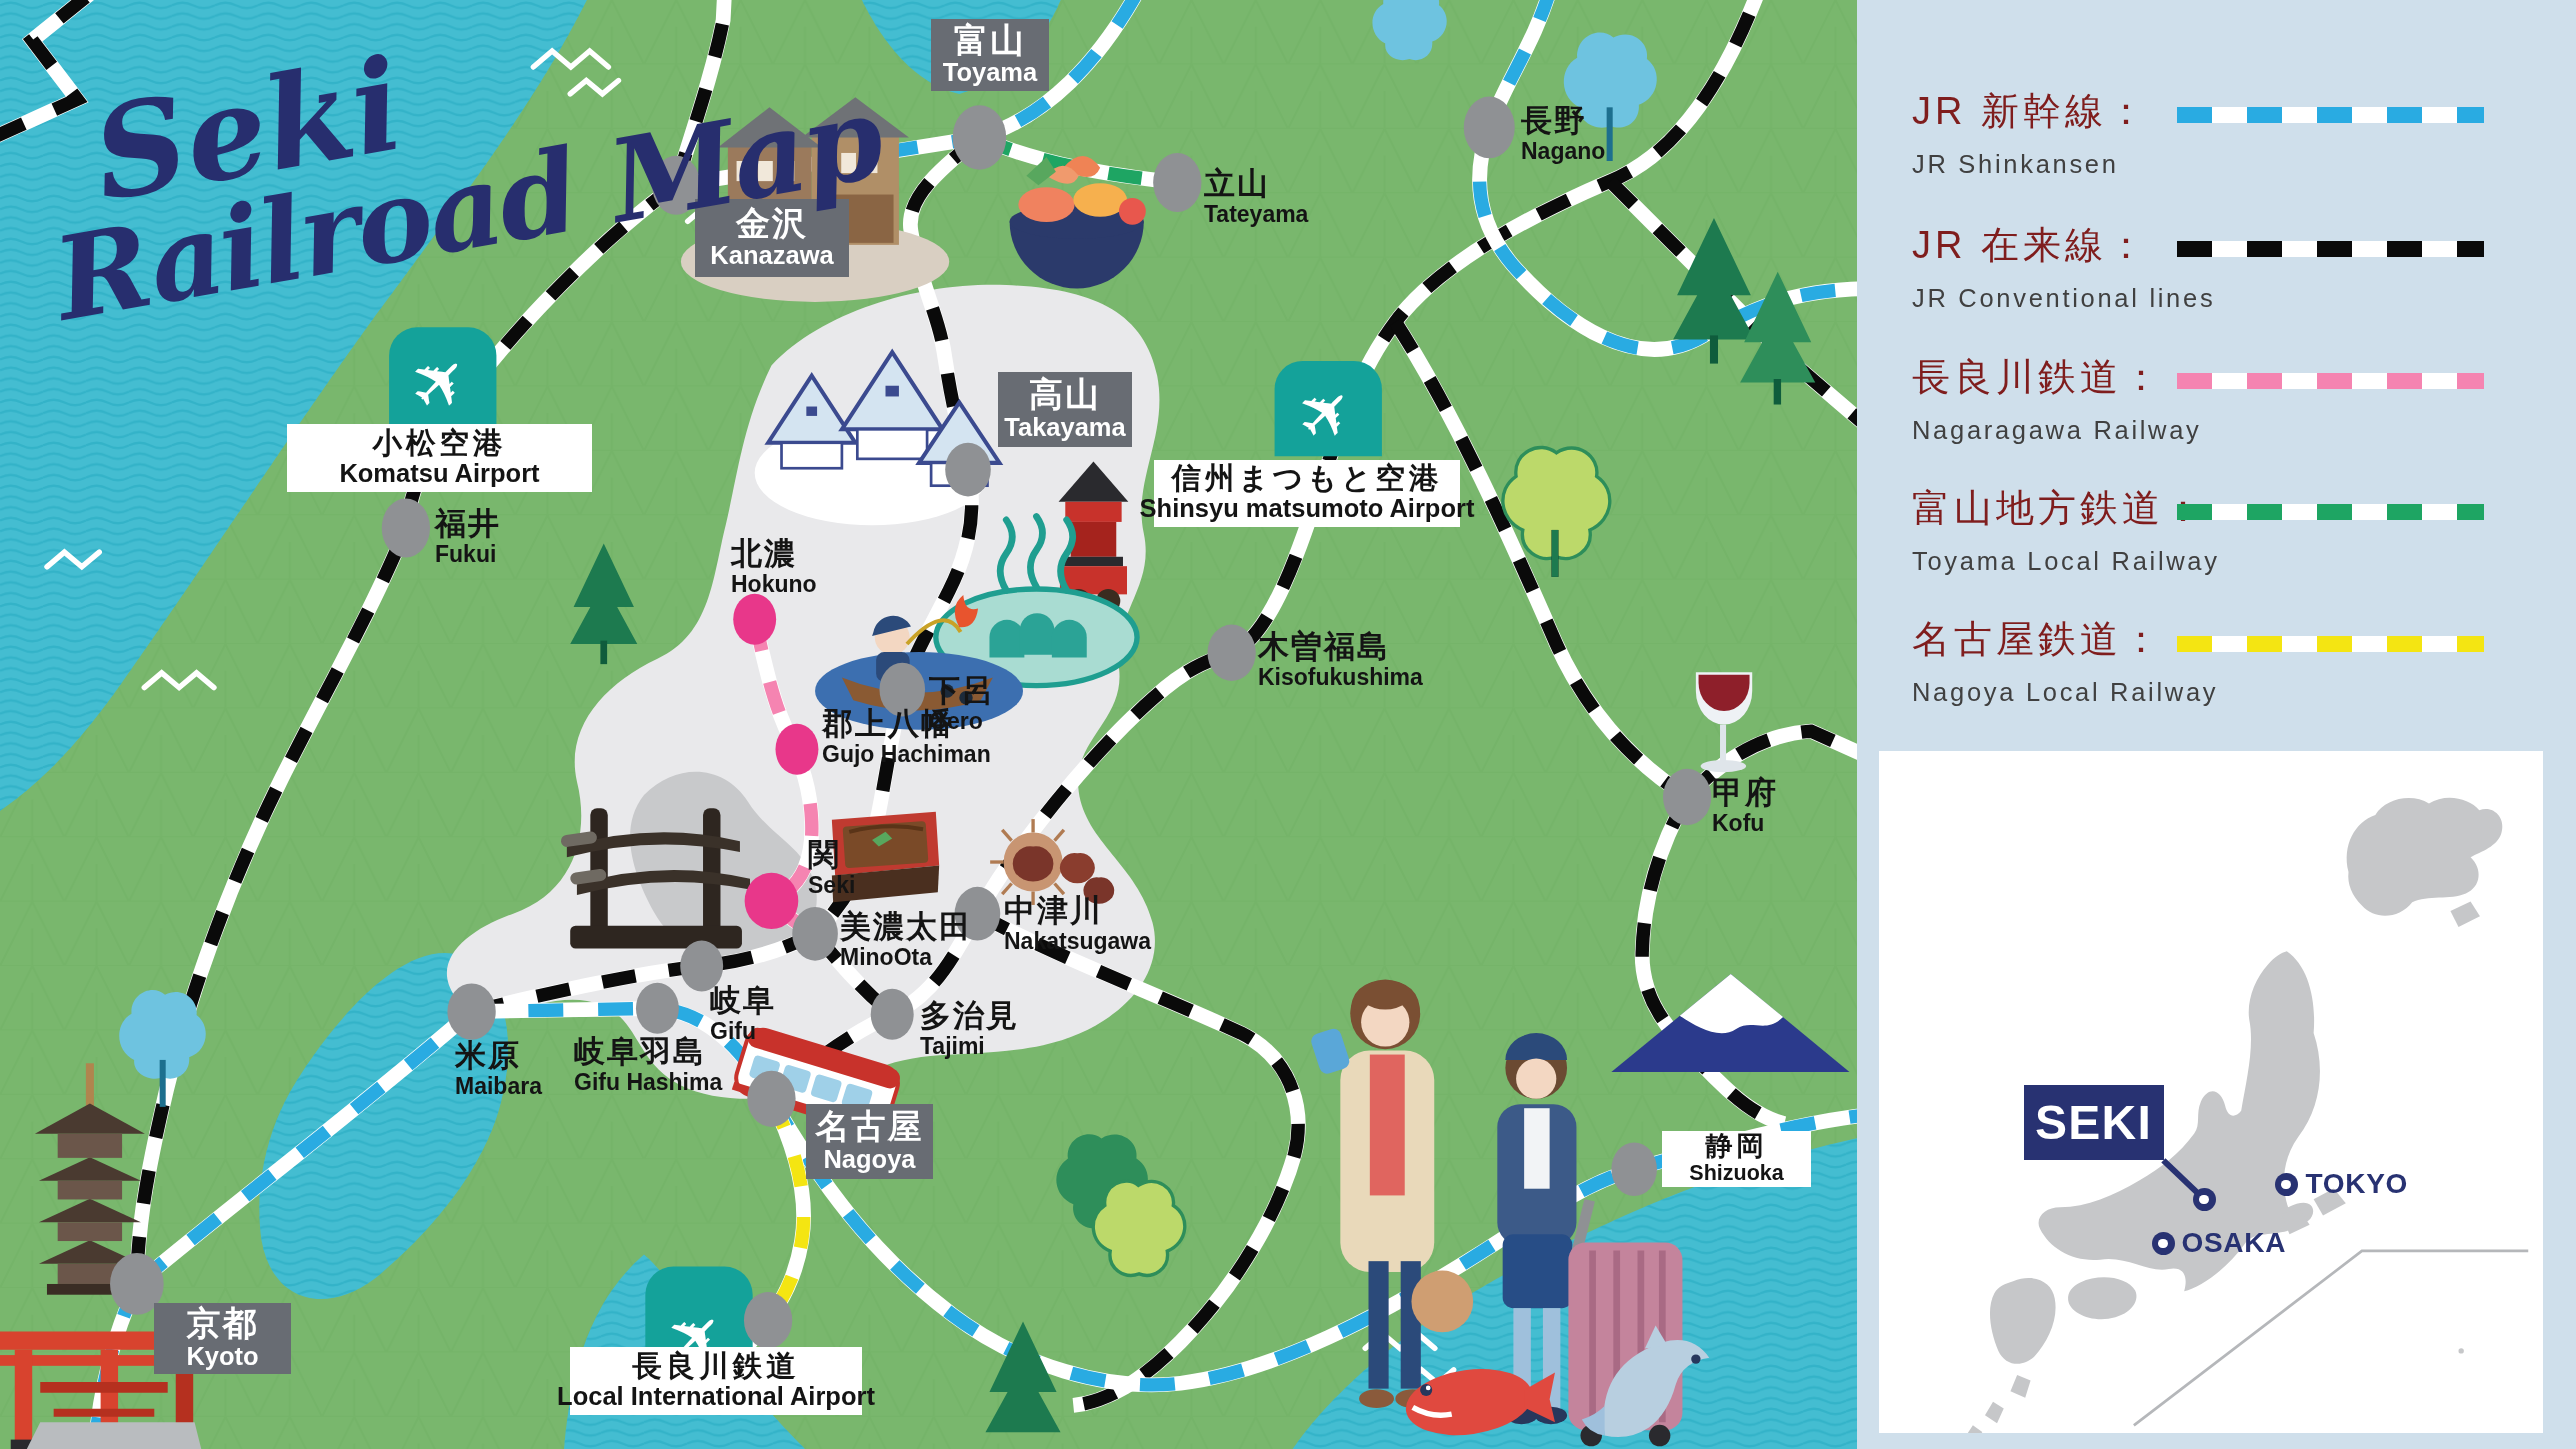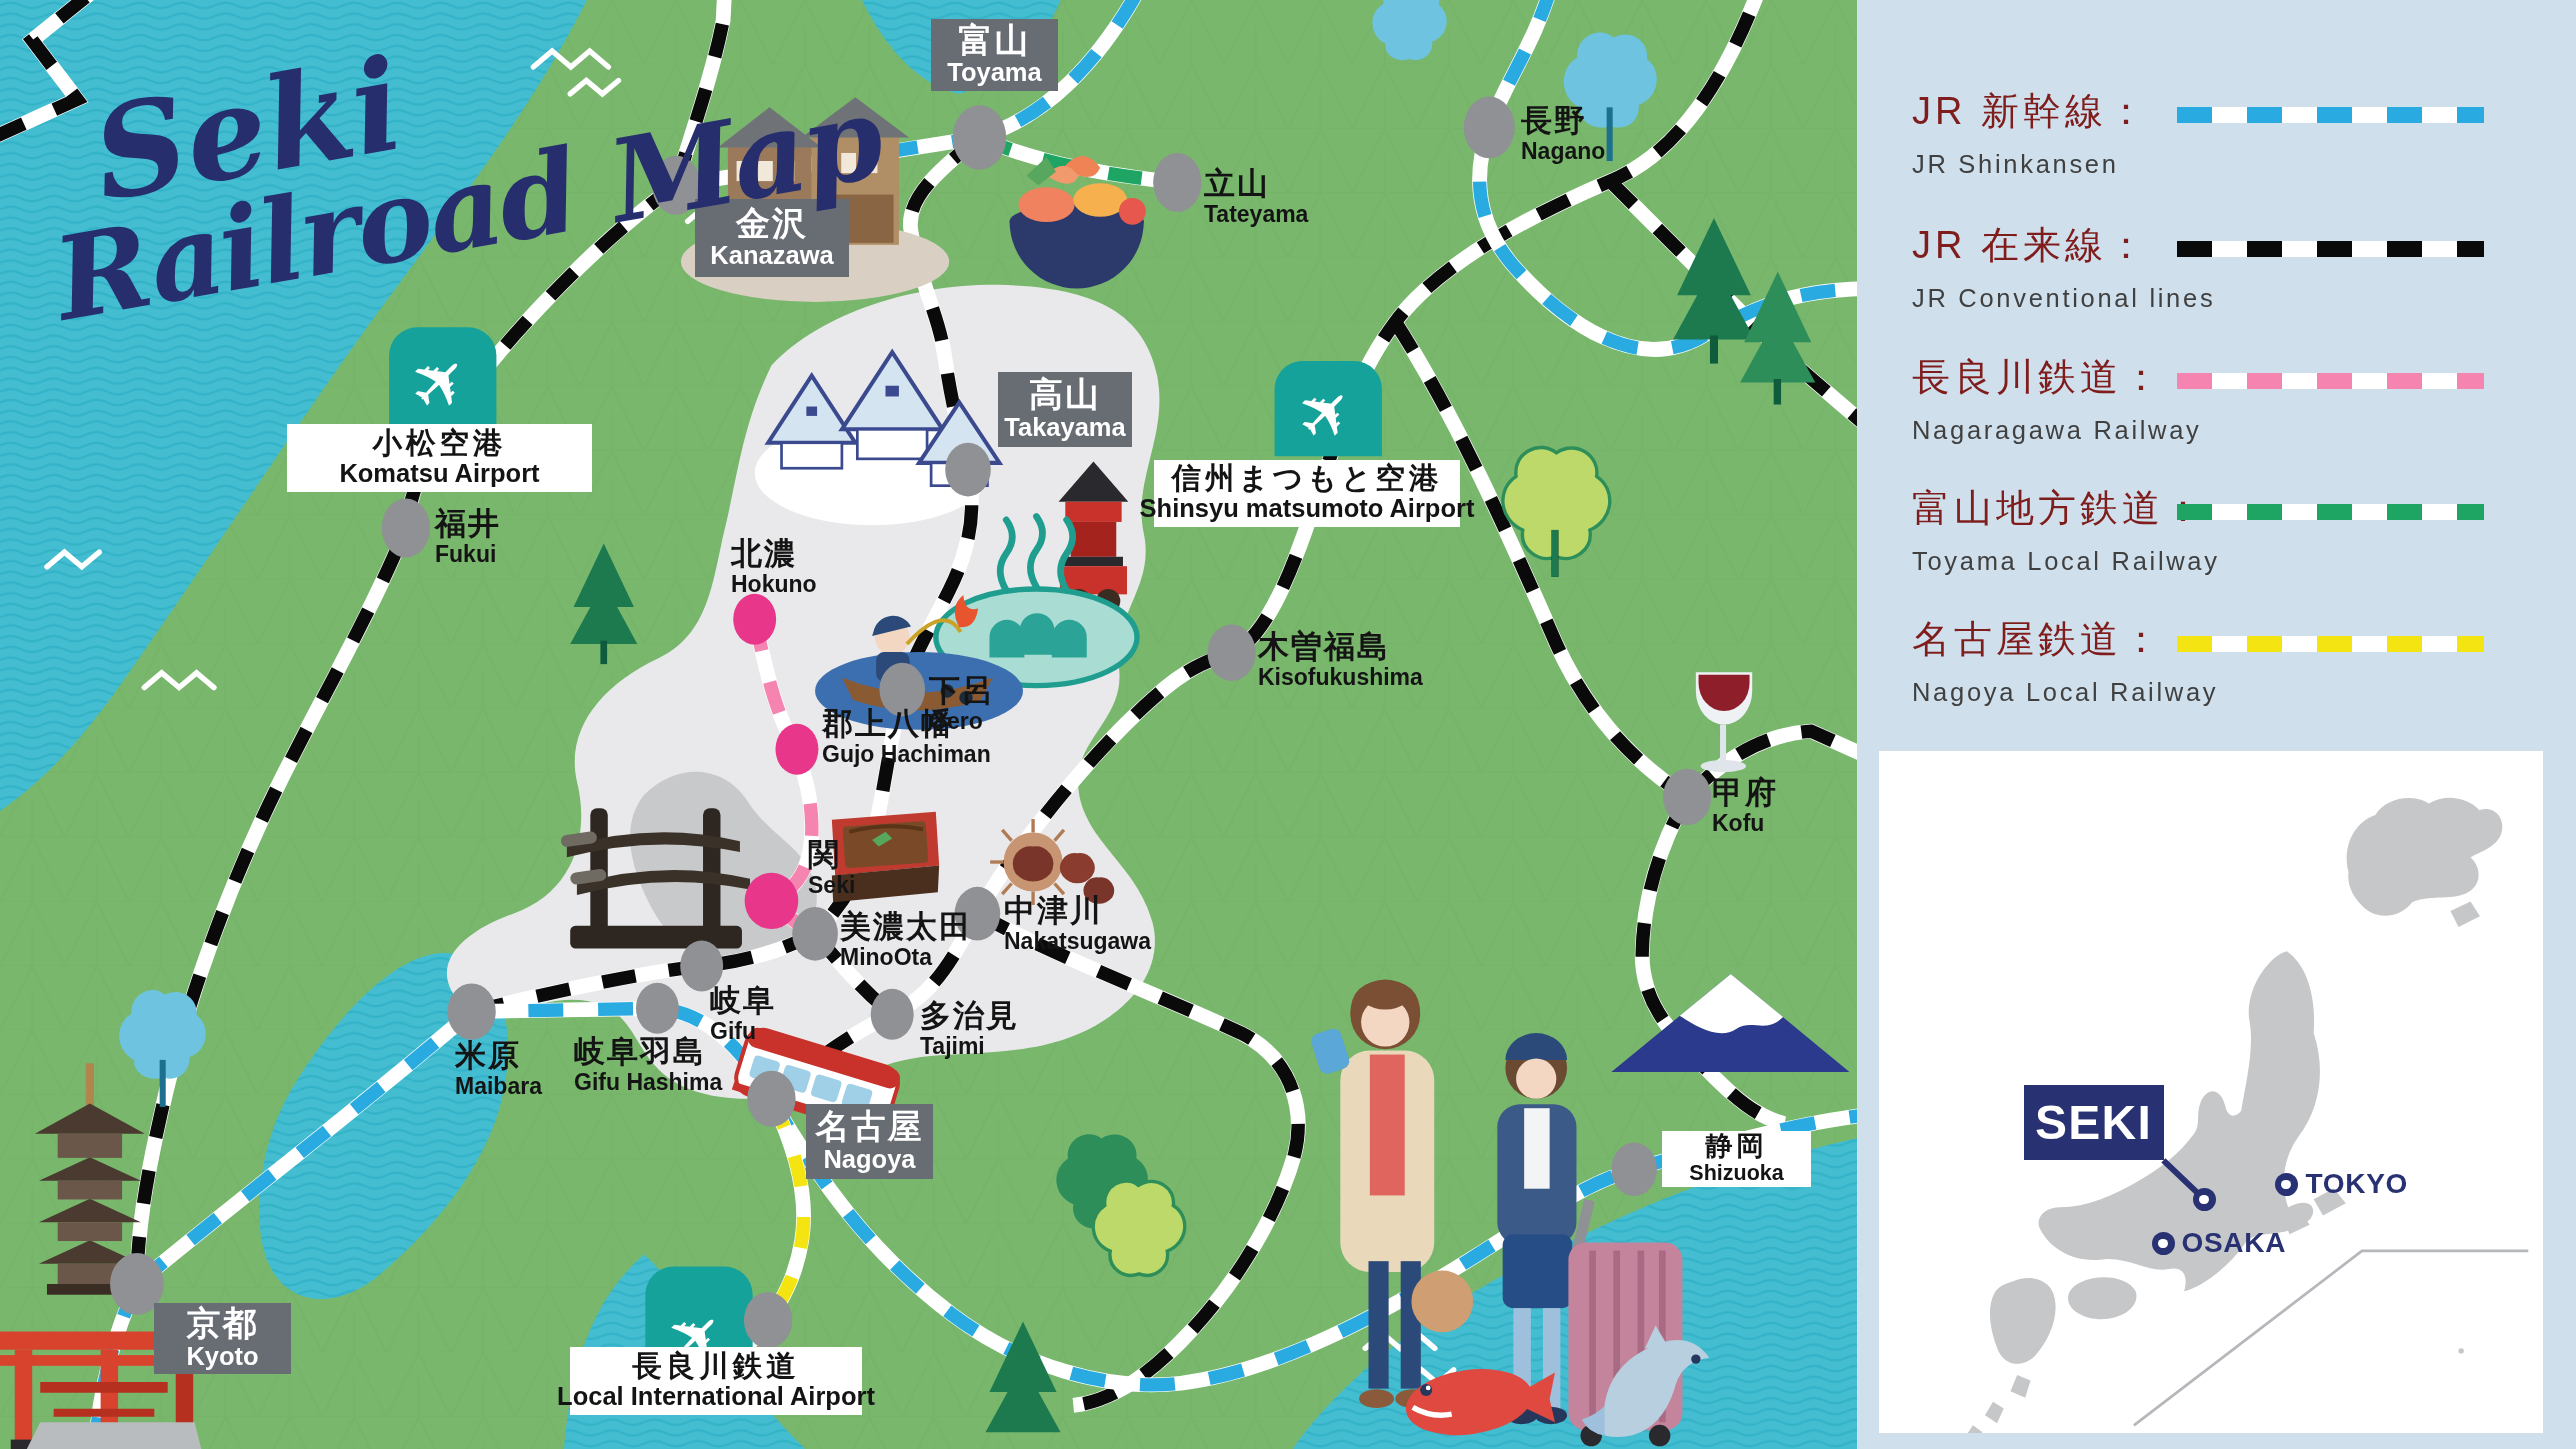--- a/index.html
+++ b/index.html
@@ -452,21 +452,21 @@
       <ellipse cx="1150" cy="1343" rx="40" ry="42"></ellipse>
     </g>
   </g>
 </svg>
 
 <div class="title">
   <div class="t1">Seki</div>
   <div class="t2">Railroad Map</div>
 </div>
 
-<div class="st box-dark" style="left:931px;top:19px;width:127px;height:72px">
+<div class="st box-dark" style="left:931px;top:19px;width:118px;height:72px">
   <div class="ja">富山</div>
     <div class="en">Toyama</div>
 </div>
 <div class="st box-dark" style="left:695px;top:199px;width:154px;height:78px">
   <div class="ja">金沢</div>
     <div class="en">Kanazawa</div>
 </div>
 <div class="st" style="left:1521px;top:105px">
   <div class="ja">長野</div>
     <div class="en">Nagano</div>

